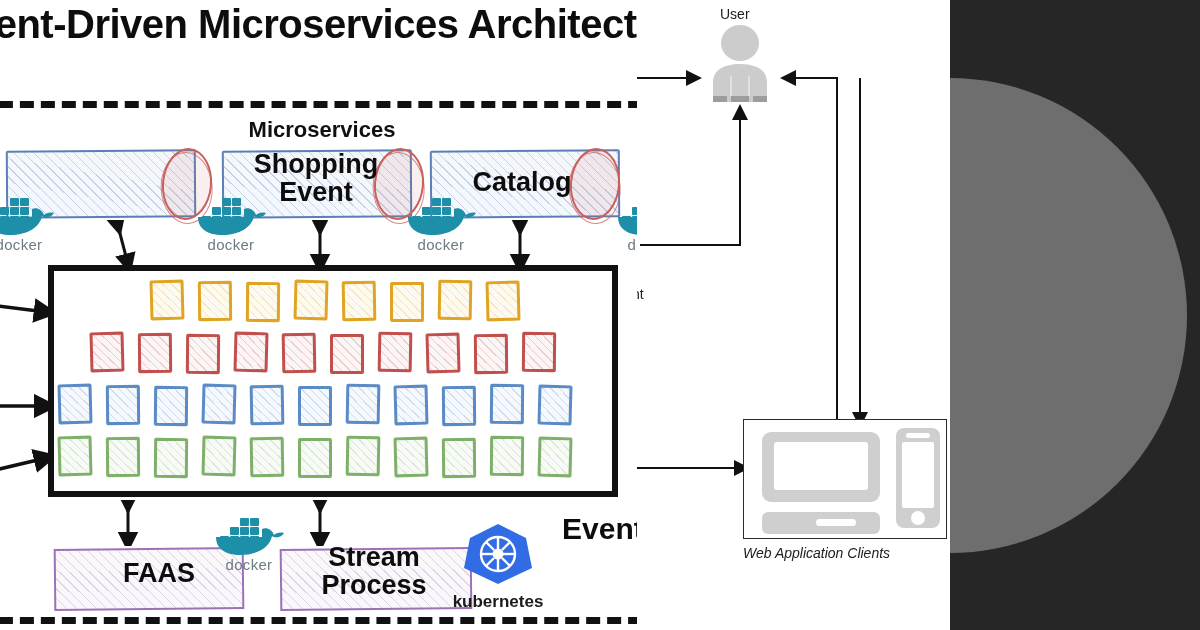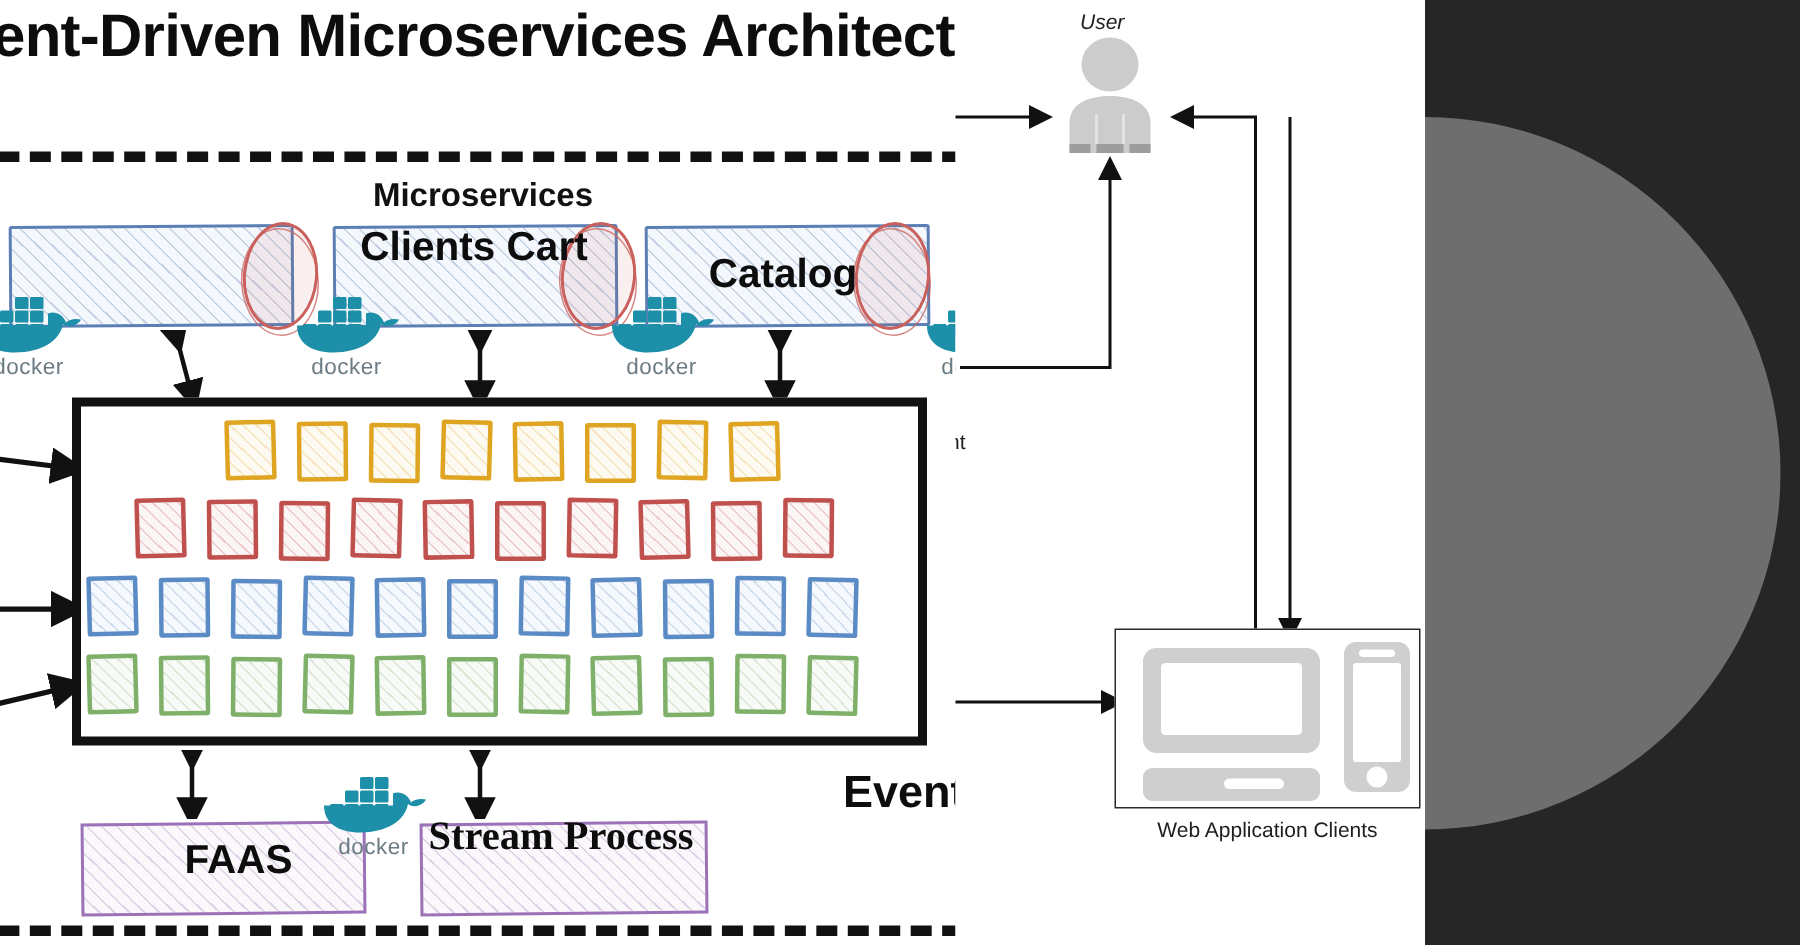--- a/index.html
+++ b/index.html
@@ -212,21 +212,21 @@
       <div class="dashline dash-top"></div>
       <div class="dashline dash-bot"></div>
 
       <div class="ms-label">Microservices</div>
 
       <div class="svc" style="left:84px;  width:190px;"></div>
       <div class="svc-ell" style="left:240px; top:148px;"></div>
 
       <div class="svc" style="left:300px; width:190px;"></div>
       <div class="svc-ell" style="left:452px; top:148px;"></div>
-      <div class="svc-txt" style="left:294px; top:150px; width:200px;">Clients Cart</div>
+      <div class="svc-txt" style="left:294px; top:150px; width:200px;">Shopping Event</div>
 
       <div class="svc" style="left:508px; width:190px;"></div>
       <div class="svc-ell" style="left:648px; top:148px;"></div>
       <div class="svc-txt" style="left:500px; top:168px; width:200px;">Catalog</div>
 
       <div class="docker" style="left:60px; top:195px;">
         <svg class="whale" width="74" height="44" viewBox="0 0 74 44">
           <g fill="#1d8fa8">
             <rect x="18" y="12" width="9" height="8" rx="1"></rect>
             <rect x="28" y="12" width="9" height="8" rx="1"></rect>
@@ -383,50 +383,68 @@
         <g stroke="#111" stroke-width="3" marker-end="url(#ah3)" marker-start="url(#ah3)">
           <line x1="206" y1="4" x2="206" y2="42"></line>
           <line x1="398" y1="4" x2="398" y2="42"></line>
         </g>
       </svg>
 
       <div class="bottom-box" style="left:132px; top:548px; width:190px;"></div>
       <div class="bottom-txt" style="left:132px; top:560px; width:210px;">FAAS</div>
 
       <div class="bottom-box" style="left:358px; top:548px; width:192px;"></div>
-      <div class="bottom-txt" style="left:352px; top:544px; width:200px;font-family:Liberation Serif, serif;">Stream Process</div>
+      <div class="bottom-txt" style="left:352px; top:544px; width:200px;">Stream Process</div>
 
       <div class="docker" style="left:290px; top:515px;">
         <svg class="whale" width="74" height="44" viewBox="0 0 74 44">
           <g fill="#1d8fa8">
             <rect x="18" y="12" width="9" height="8" rx="1"></rect>
               <rect x="28" y="12" width="9" height="8" rx="1"></rect>
             <rect x="38" y="12" width="9" height="8" rx="1"></rect>
               <rect x="28" y="3" width="9" height="8" rx="1"></rect>
             <rect x="38" y="3" width="9" height="8" rx="1"></rect>
               <rect x="8" y="21" width="9" height="8" rx="1"></rect>
             <rect x="18" y="21" width="9" height="8" rx="1"></rect>
               <rect x="28" y="21" width="9" height="8" rx="1"></rect>
             <rect x="38" y="21" width="9" height="8" rx="1"></rect>
             <path d="M4 22 C4 34 14 40 28 40 C46 40 58 32 60 21 C64 24 70 22 72 18 C68 17 64 18 62 20 C60 14 54 12 50 14 L50 22 Z"></path>
           </g>
         </svg>
         <div class="dlabel">docker</div>
       </div>
 
+      <div class="k8s-wrap" style="left:530px; top:522px;">
+        <svg width="92" height="66" viewBox="0 0 92 66">
+          <polygon points="46,2 74,16 80,46 46,62 12,46 18,16" fill="#326ce5"></polygon>
+          <g stroke="#ffffff" stroke-width="2.4" fill="none">
+            <circle cx="46" cy="32" r="17"></circle>
+            <circle cx="46" cy="32" r="5.5" fill="#ffffff" stroke="none"></circle>
+            <line x1="46" y1="15" x2="46" y2="27"></line>
+            <line x1="46" y1="37" x2="46" y2="49"></line>
+            <line x1="29" y1="32" x2="41" y2="32"></line>
+            <line x1="51" y1="32" x2="63" y2="32"></line>
+            <line x1="34" y1="20" x2="42" y2="28"></line>
+            <line x1="50" y1="36" x2="58" y2="44"></line>
+            <line x1="58" y1="20" x2="50" y2="28"></line>
+            <line x1="42" y1="36" x2="34" y2="44"></line>
+          </g>
+        </svg>
+        <div class="k8s-label">kubernetes</div>
+      </div>
 
       <div class="event-word" style="left:640px; top:512px;">Event</div>
 
     </div>
   </div>
 
   <div id="right-panel">
     <div id="right-canvas">
 
-      <div class="r-label" style="left:138px; top:6px;font-style:italic;">User</div>
+      <div class="r-label" style="left:138px; top:6px;">User</div>
 
       <svg class="user-fig" style="left:118px; top:24px;" width="80" height="80" viewBox="0 0 80 80">
         <ellipse cx="40" cy="19" rx="19" ry="18" fill="#cccccc"></ellipse>
         <path d="M13 78 L13 58 C13 46 24 40 40 40 C56 40 67 46 67 58 L67 78 Z" fill="#cccccc"></path>
         <rect x="13" y="72" width="14" height="6" fill="#9d9d9d"></rect>
         <rect x="31" y="72" width="18" height="6" fill="#9d9d9d"></rect>
         <rect x="53" y="72" width="14" height="6" fill="#9d9d9d"></rect>
         <rect x="30" y="52" width="2" height="20" fill="#e2e2e2"></rect>
         <rect x="48" y="52" width="2" height="20" fill="#e2e2e2"></rect>
       </svg>
@@ -465,21 +483,21 @@
             <rect x="18" y="92" width="118" height="22" rx="6"></rect>
             <rect x="152" y="8" width="44" height="100" rx="8"></rect>
           </g>
           <rect x="30" y="22" width="94" height="48" rx="3" fill="#ffffff"></rect>
           <rect x="72" y="99" width="40" height="7" rx="3.5" fill="#ffffff"></rect>
           <rect x="158" y="22" width="32" height="66" rx="2" fill="#ffffff"></rect>
           <rect x="162" y="13" width="24" height="5" rx="2.5" fill="#ffffff"></rect>
           <circle cx="174" cy="98" r="7" fill="#ffffff"></circle>
         </svg>
       </div>
-      <div class="r-label" style="left:161px; top:545px; width:204px; text-align:center;">Web Application Clients</div>
+      <div class="r-label" style="left:161px; top:545px; width:204px; font-style:italic;">Web Application Clients</div>
 
     </div>
   </div>
 
   <div id="dark-panel">
     <div id="dark-circle"></div>
   </div>
 
 </div>
 

